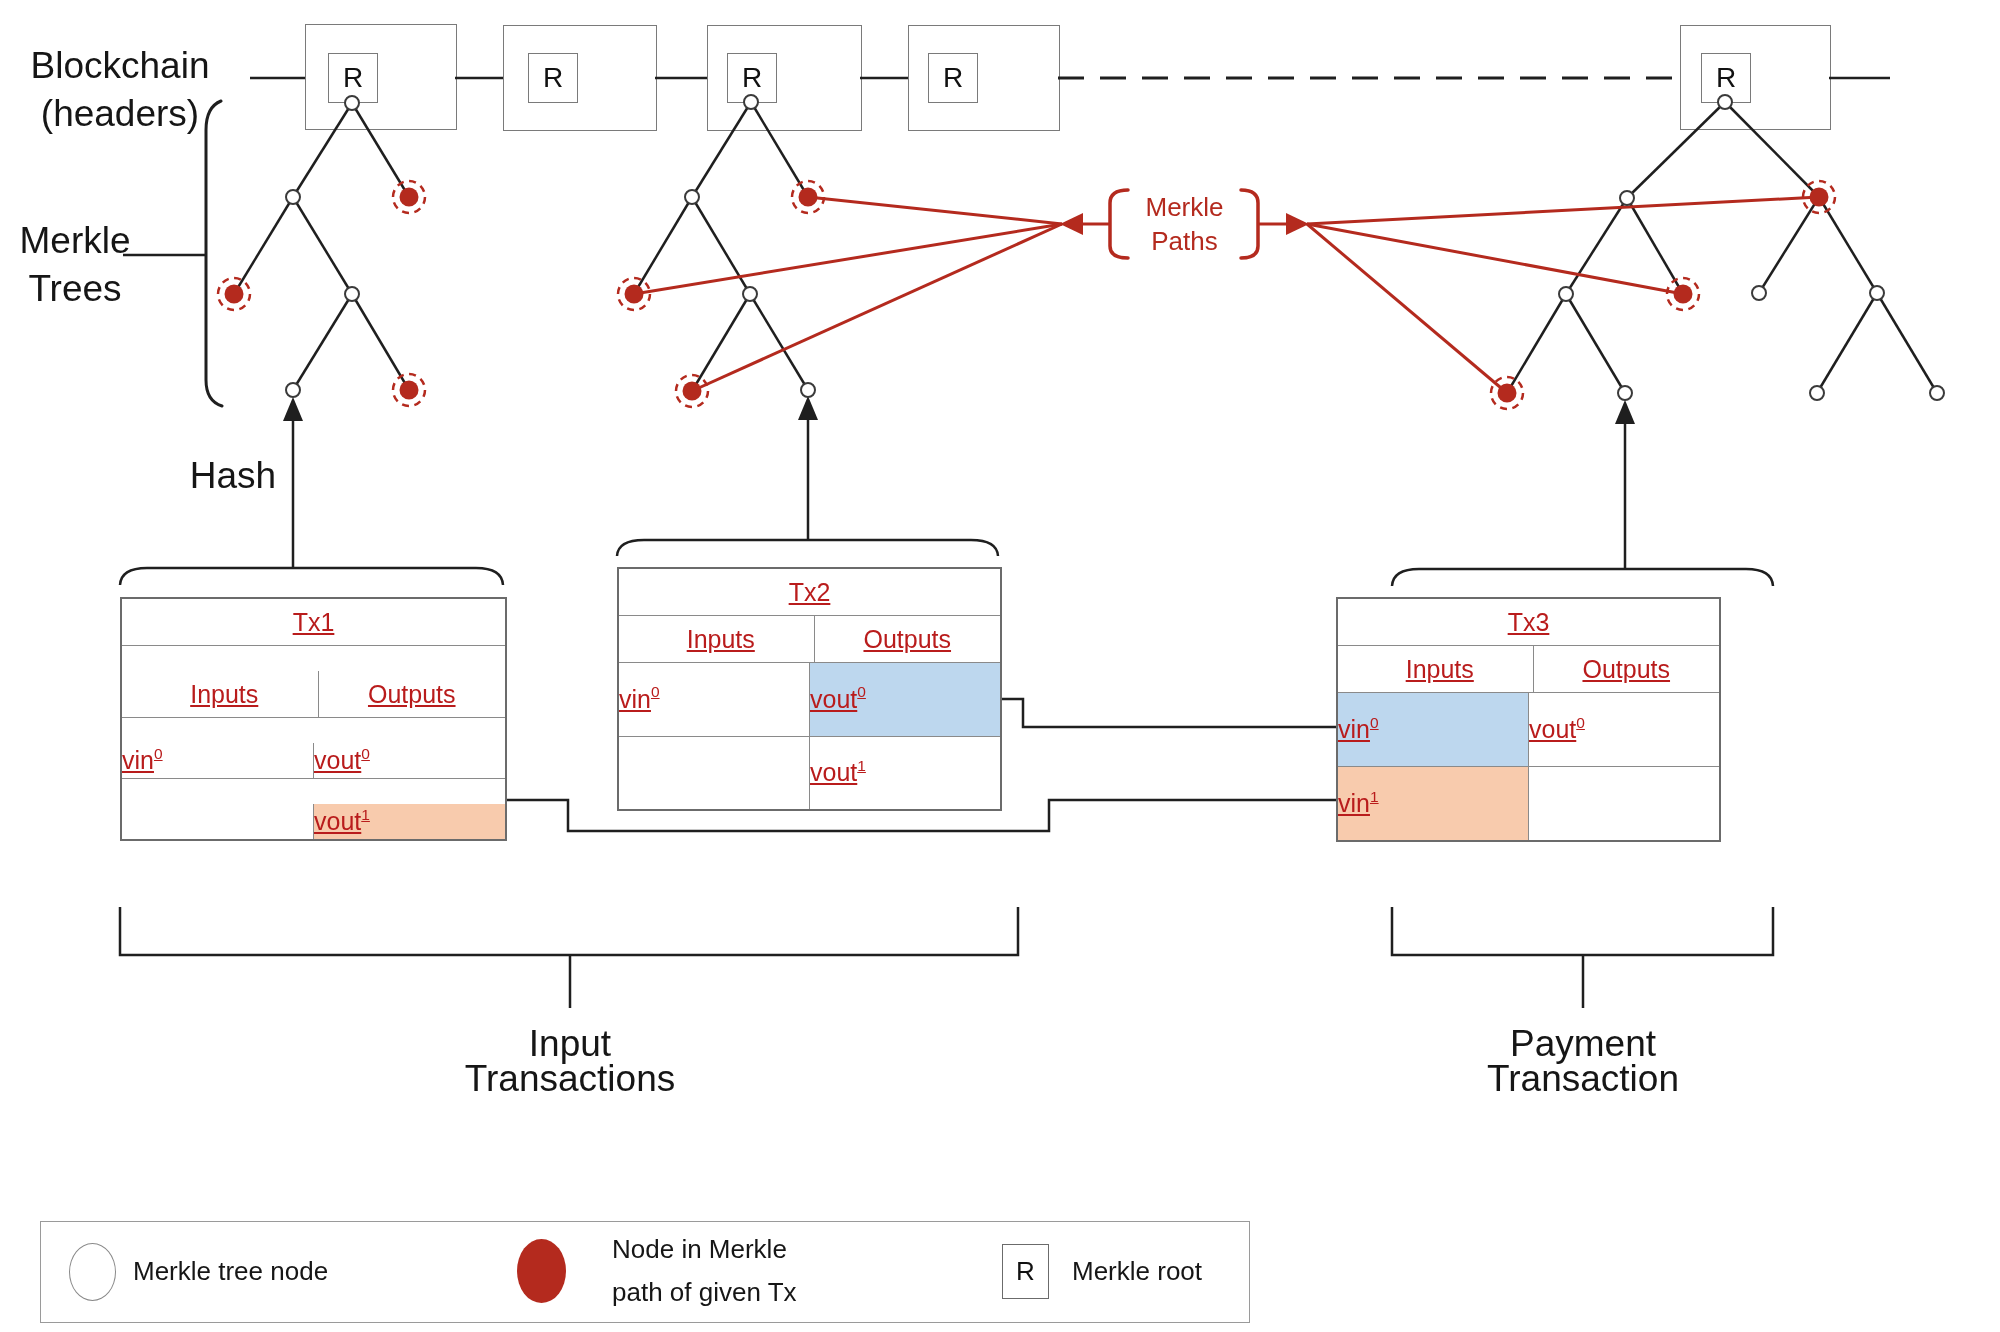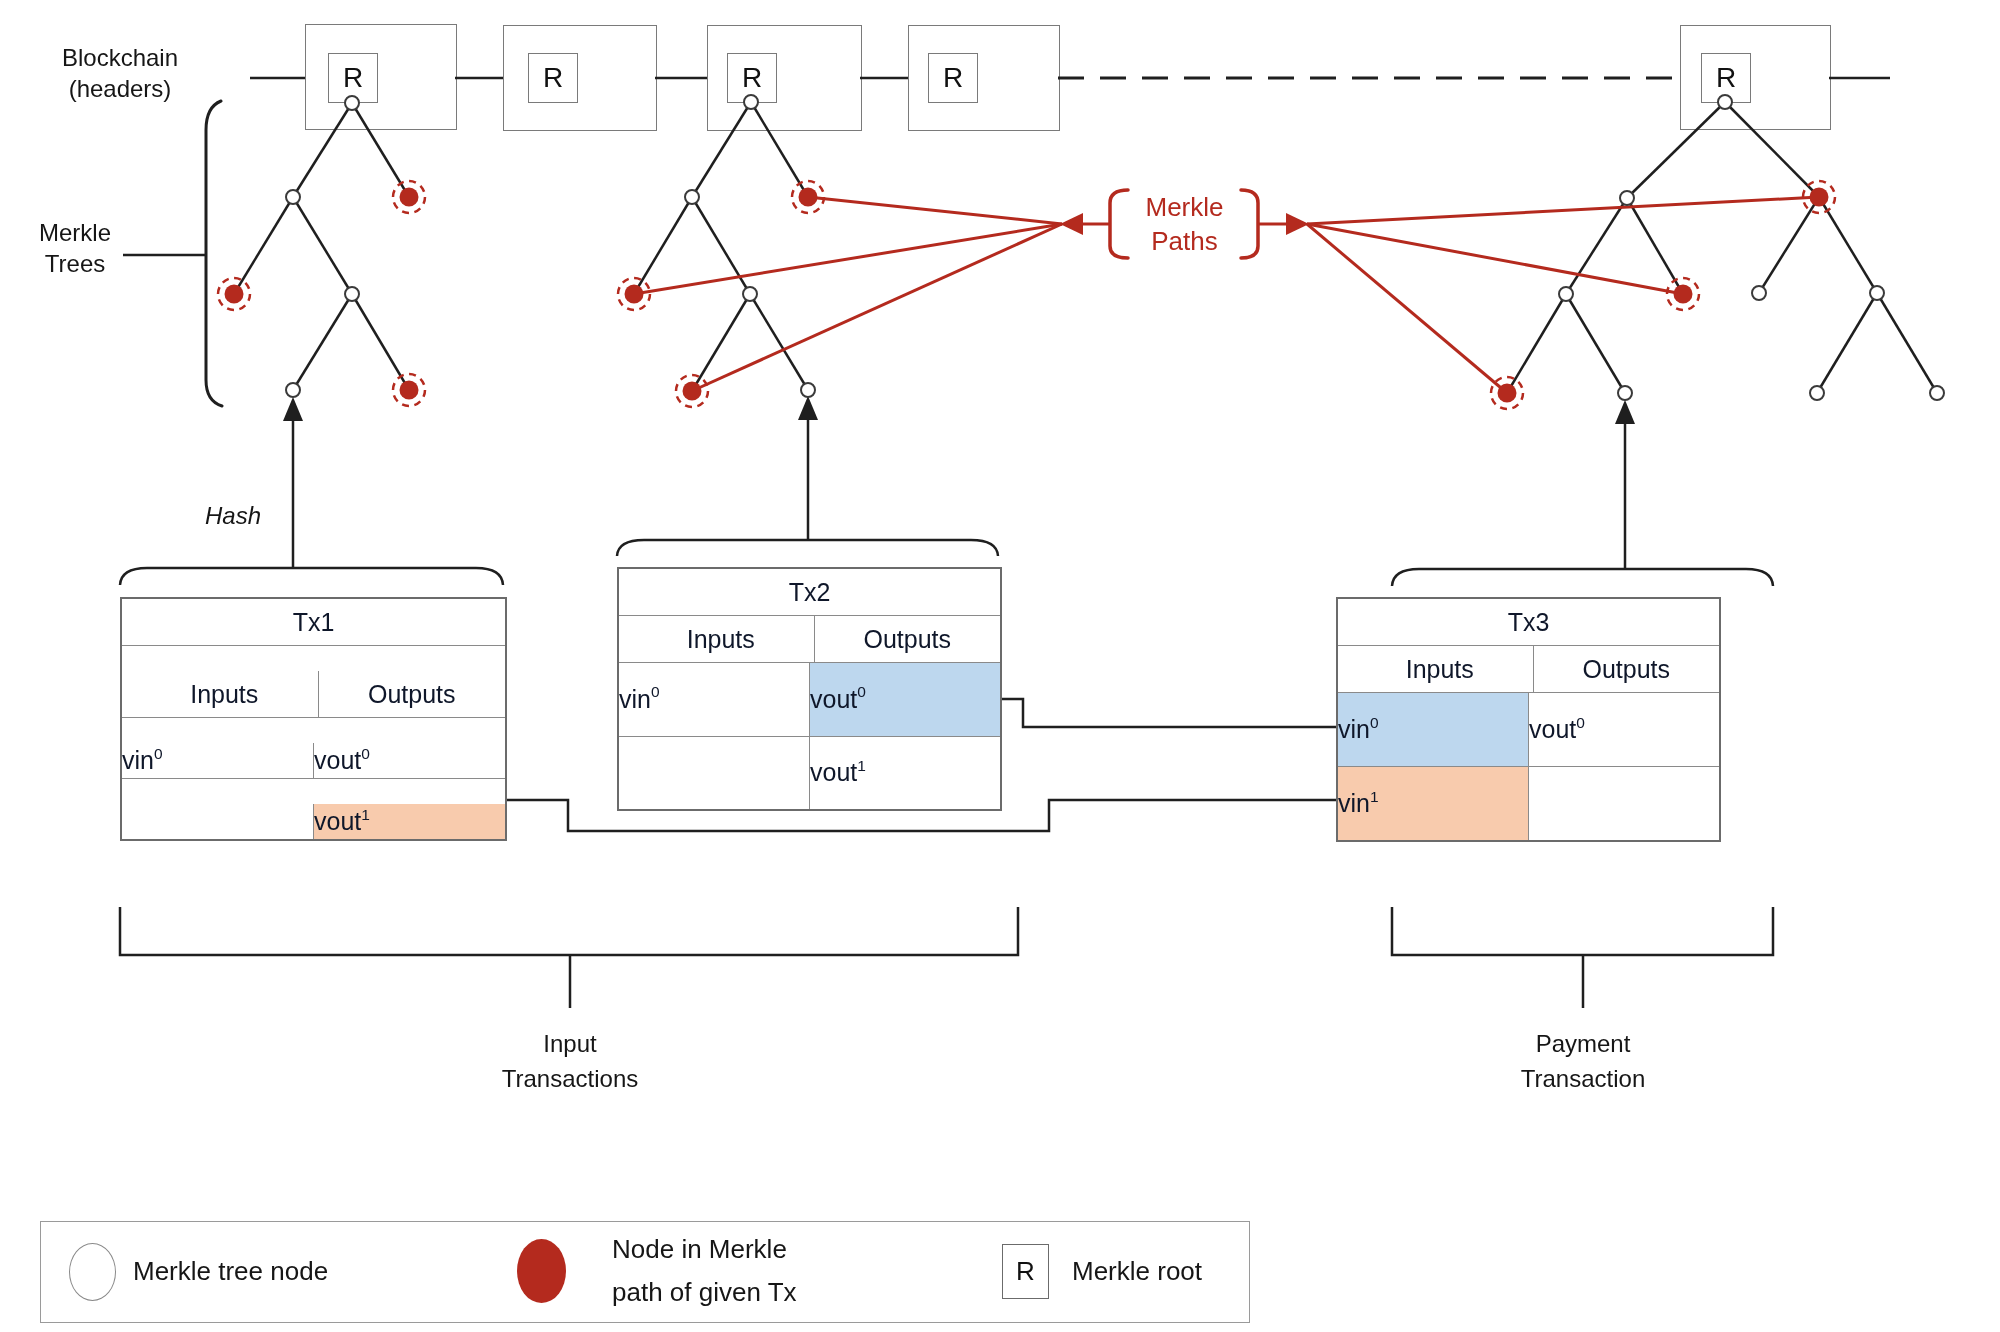--- a/index.html
+++ b/index.html
@@ -25,26 +25,26 @@
   .rbracket{stroke:var(--red);stroke-width:3.5;fill:none;stroke-linecap:round;}
   .wnode{fill:#ffffff;stroke:#3a3a3a;stroke-width:2;}
   .rdot{fill:var(--red);}
   .rring{fill:none;stroke:var(--red);stroke-width:2.5;stroke-dasharray:7 5.5;}
   
   .block{position:absolute;border:1.5px solid #7a7a7a;background:#fff;z-index:1;}
   .rbadge{position:absolute;border:1.5px solid #7a7a7a;background:#fff;z-index:1;
           display:flex;align-items:center;justify-content:center;font-size:28px;color:#111;}
   
   .lbl{position:absolute;text-align:center;line-height:1.3;z-index:3;white-space:pre-line;}
-  .f27{font-size:24px;}
+  .f27{font-size:37px;}
   .f26{font-size:26px;}
   .red-lbl{color:var(--red);}
   
   .tx{position:absolute;background:#fff;border:2px solid #6b6b6b;z-index:3;
-      display:flex;flex-direction:column;font-size:25px;color:#0f172a;}
+      display:flex;flex-direction:column;font-size:25px;color:#b91c1c;text-decoration:underline;}
   .tx-title{height:46px;flex:none;border-bottom:1px solid #8a8a8a;
             display:flex;align-items:center;justify-content:center;}
   .tx-head{height:46px;flex:none;border-bottom:1px solid #8a8a8a;display:flex;padding-left:9px;}
   .tx-head>div{flex:1;display:flex;align-items:center;justify-content:center;}
   .tx-head>div:first-child{border-right:1px solid #8a8a8a;}
   .tx-row{flex:1;display:flex;border-bottom:1px solid #8a8a8a;}
   .tx-row:last-child{border-bottom:none;}
   .tx-row>div{flex:1;display:flex;align-items:center;justify-content:flex-start;}
   .tx-row>div:first-child{border-right:1px solid #8a8a8a;}
   .hl-orange{background:var(--orange);}
@@ -226,21 +226,21 @@
         <circle cx="1625" cy="393" r="7" class="wnode"></circle>
         <circle cx="1817" cy="393" r="7" class="wnode"></circle>
         <circle cx="1937" cy="393" r="7" class="wnode"></circle>
       </g>
   </svg>
 
   <div class="lbl f27" style="left:20px;top:42px;width:200px;">Blockchain
 (headers)</div>
   <div class="lbl f27" style="left:0px;top:217px;width:150px;">Merkle
 Trees</div>
-  <div class="lbl f27" style="left:160px;top:500px;width:146px;font-style:italic;">Hash</div>
+  <div class="lbl f27" style="left:160px;top:452px;width:146px;">Hash</div>
   <div class="lbl f26 red-lbl" style="left:1114px;top:190px;width:141px;line-height:34px;">Merkle
 Paths</div>
   <div class="lbl f27" style="left:1433px;top:1026px;width:300px;line-height:35px;">Payment
 Transaction</div>
   <div class="lbl f27" style="left:420px;top:1026px;width:300px;line-height:35px;">Input
 Transactions</div>
 
   <div class="tx" style="left:120px;top:597px;width:383px;height:240px;gap:25px;">
     <div class="tx-title">Tx1</div>
     <div class="tx-head">

